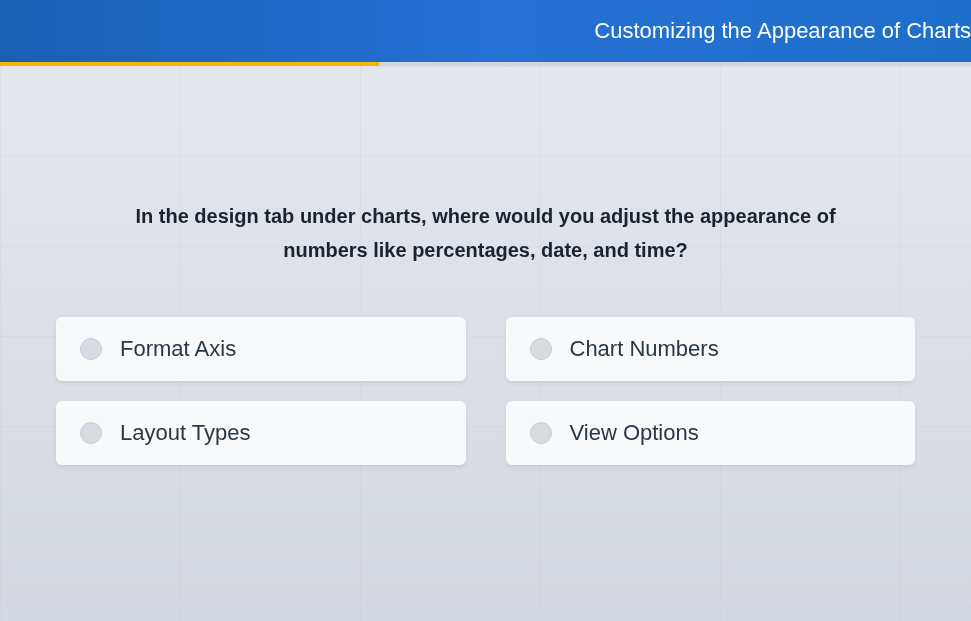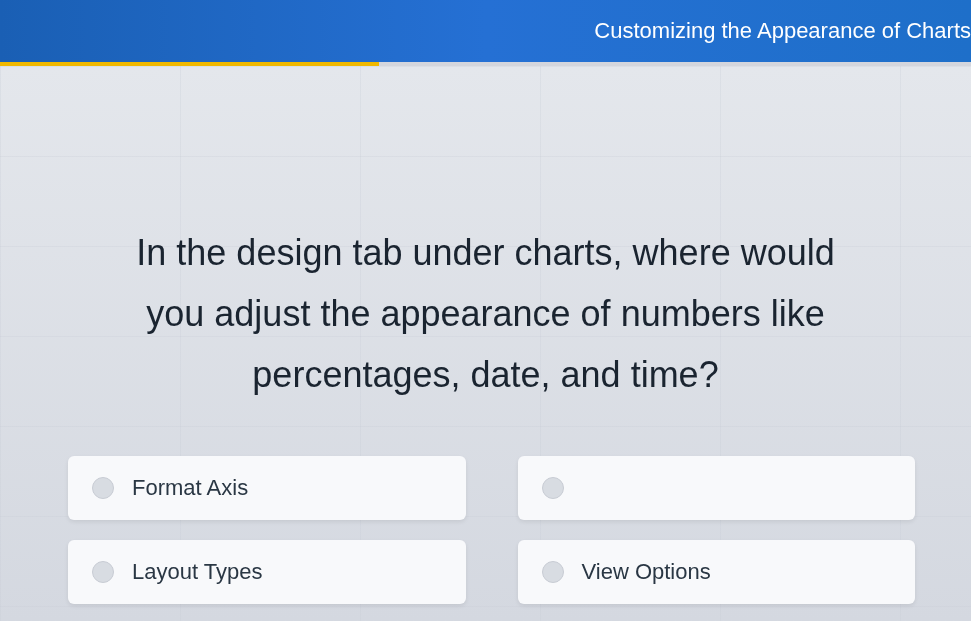--- a/index.html
+++ b/index.html
@@ -51,24 +51,24 @@
       top: 0; left: 0; right: 0; bottom: 0;
       background-image: 
         linear-gradient(rgba(200,205,215,0.3) 1px, transparent 1px),
         linear-gradient(90deg, rgba(200,205,215,0.3) 1px, transparent 1px);
       background-size: 180px 90px;
       pointer-events: none;
     }
     .question {
       text-align: center;
       color: #1a2430;
-      font-size: 36px;
-      font-weight: 400;
+      font-size: 20px;
+      font-weight: 700;
       line-height: 1.7;
-      margin-top: 96px;
+      margin-top: 73px;
       margin-bottom: 50px;
       padding: 0 60px;
       position: relative;
       z-index: 1;
     }
     .options {
       display: grid;
       grid-template-columns: 1fr 1fr;
       gap: 20px 40px;
       padding: 0 6px;
@@ -78,21 +78,20 @@
     .option {
       background: #f8f9fb;
       border-radius: 6px;
       padding: 18px 24px;
       display: flex;
       align-items: center;
       gap: 18px;
       cursor: pointer;
       box-shadow: 0 2px 4px rgba(0,0,0,0.08);
       min-height: 64px;
-      margin-left: 12px;
     }
     .radio {
       width: 22px;
       height: 22px;
       border-radius: 50%;
       background: #d8dce2;
       border: 1px solid #c8ccd4;
       flex-shrink: 0;
     }
     .option-label {
@@ -115,20 +114,21 @@
 <div class="content">
   <div class="question">In the design tab under charts, where would you adjust the appearance of numbers like percentages, date, and time?</div>
 
   <div class="options">
     <div class="option">
       <span class="radio"></span>
       <span class="option-label">Format Axis</span>
     </div>
     <div class="option">
       <span class="radio"></span>
+      <span class="option-label">Chart Numbers</span>
     </div>
     <div class="option">
       <span class="radio"></span>
       <span class="option-label">Layout Types</span>
     </div>
     <div class="option">
       <span class="radio"></span>
       <span class="option-label">View Options</span>
     </div>
   </div>

